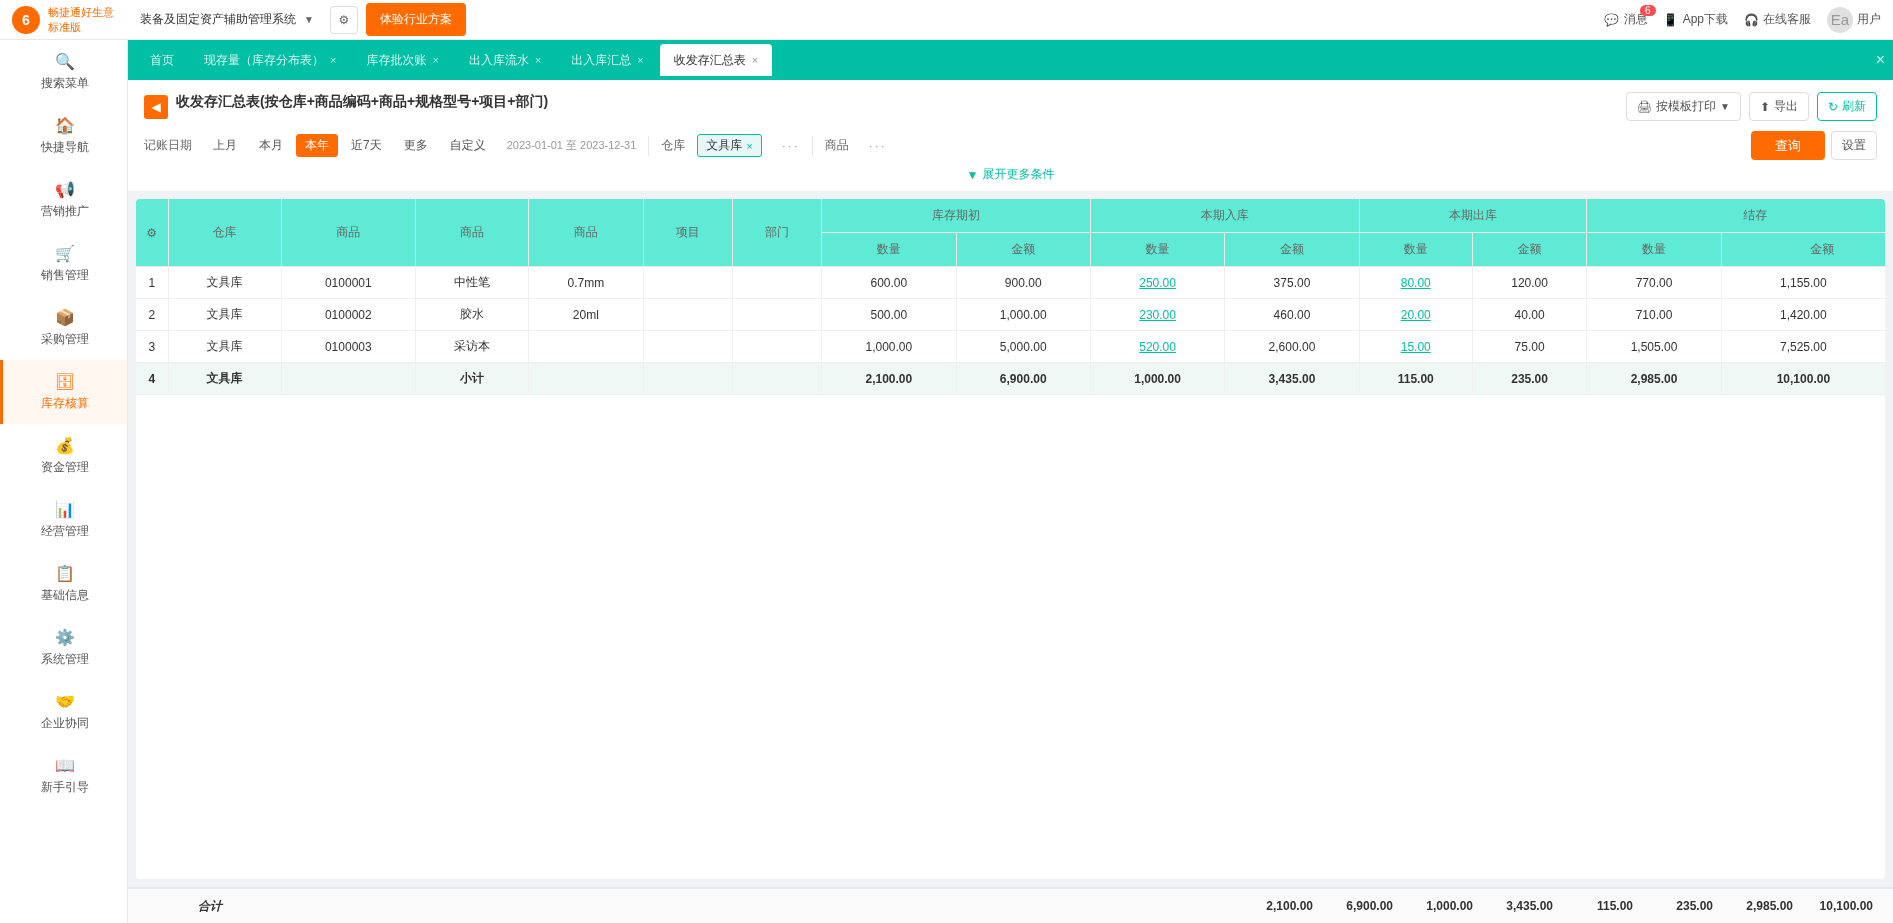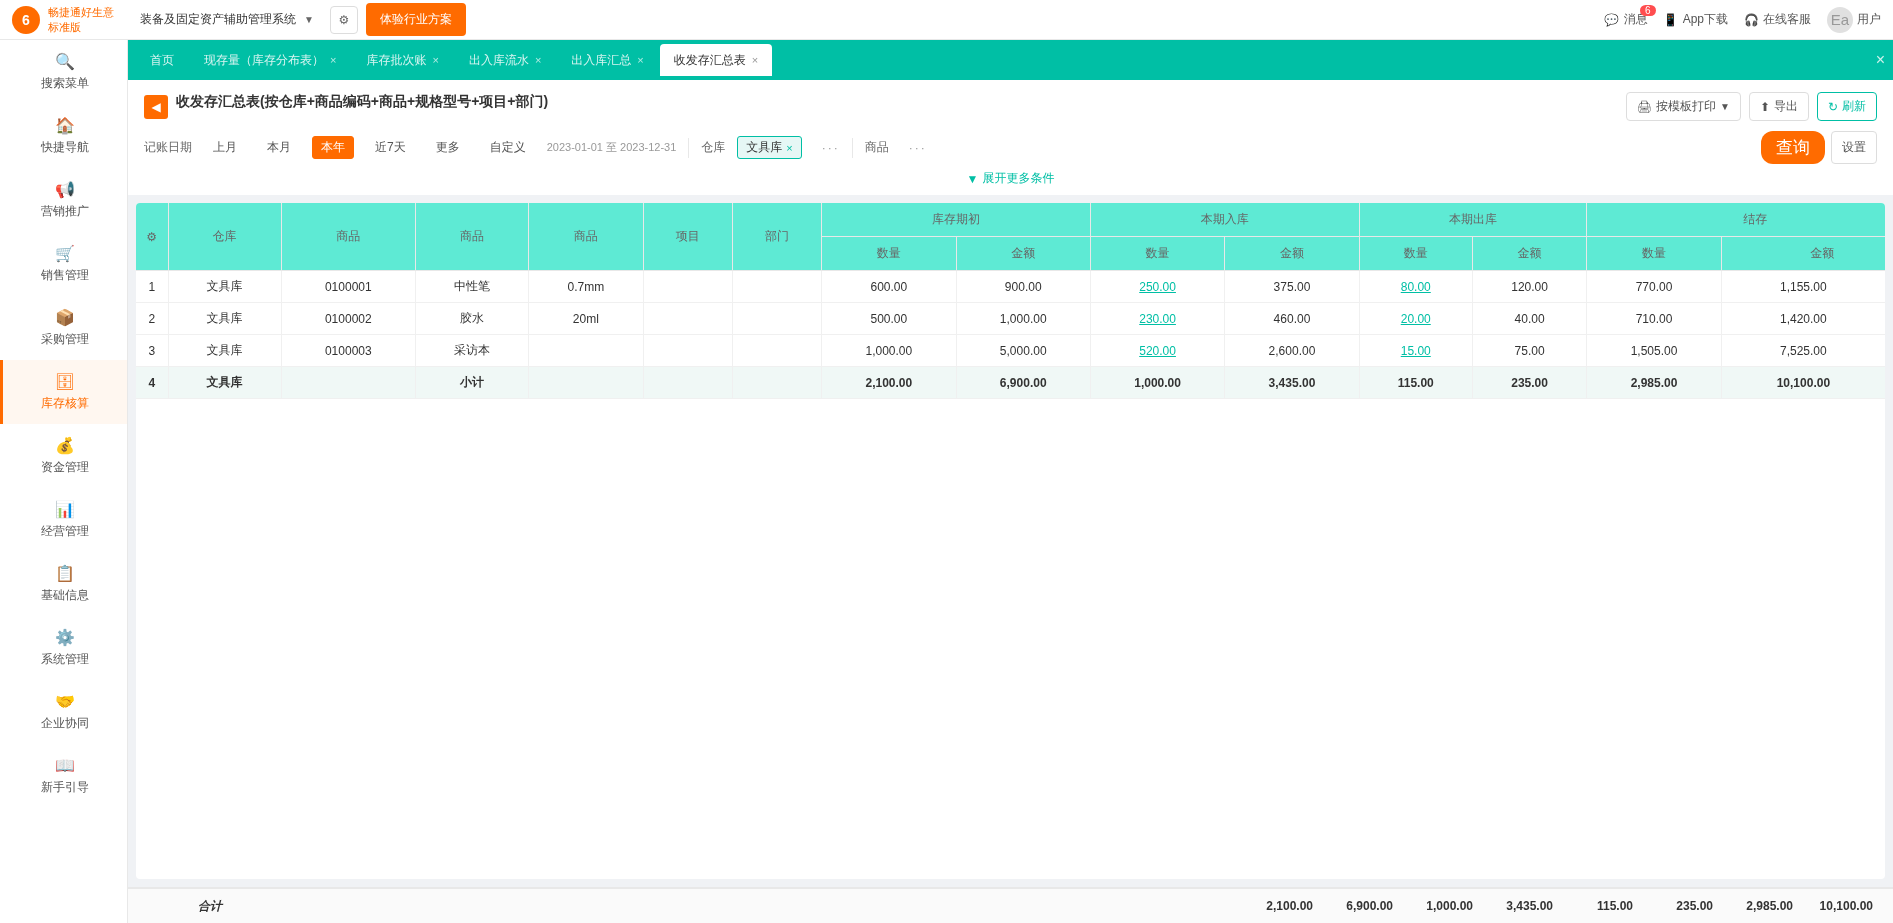--- a/index.html
+++ b/index.html
@@ -46,25 +46,25 @@
 
     
     .page-content { flex: 1; background: #f0f2f5; overflow-y: auto; display: flex; flex-direction: column; }
 
     
     .page-header { background: #fff; padding: 12px 16px 8px; margin-bottom: 8px; }
     .page-title { font-size: 14px; font-weight: bold; color: #333; margin-bottom: 10px; }
     .toolbar-right { margin-left: auto; display: flex; align-items: center; gap: 8px; }
     .toolbar-btn { display: flex; align-items: center; gap: 4px; padding: 5px 10px; border: 1px solid #ddd; border-radius: 4px; background: #fff; cursor: pointer; font-size: 12px; color: #555; }
     .refresh-btn { color: #00bfa5; border-color: #00bfa5; }
-    .query-btn { background: #ff6b00; color: #fff; border: none; padding: 5px 15px; border-radius: 12px; cursor: pointer; font-size: 17px; }
+    .query-btn { background: #ff6b00; color: #fff; border: none; padding: 5px 24px; border-radius: 4px; cursor: pointer; font-size: 13px; }
     .set-btn { background: #fff; color: #555; border: 1px solid #ddd; padding: 5px 10px; border-radius: 4px; cursor: pointer; font-size: 12px; }
     .filter-row { display: flex; align-items: center; gap: 12px; flex-wrap: wrap; }
     .filter-label { color: #666; font-size: 12px; white-space: nowrap; }
-    .date-shortcuts { display: flex; align-items: center; gap: 12px; }
+    .date-shortcuts { display: flex; align-items: center; gap: 4px; }
     .date-btn { padding: 2px 8px; border-radius: 3px; border: 1px solid transparent; cursor: pointer; font-size: 12px; color: #555; background: transparent; }
     .date-btn.active { background: #ff6b00; color: #fff; border-color: #ff6b00; }
     .date-range { font-size: 11px; color: #999; }
     .filter-divider { width: 1px; height: 20px; background: #e8e8e8; }
     .filter-tag { display: flex; align-items: center; gap: 4px; background: #e6f7f5; border: 1px solid #00bfa5; padding: 2px 8px; border-radius: 3px; font-size: 12px; color: #333; }
     .filter-tag-close { cursor: pointer; color: #00bfa5; font-size: 11px; }
     .filter-dots { color: #999; cursor: pointer; letter-spacing: 2px; margin-left: 8px; }
     .expand-row { display: flex; justify-content: center; margin-top: 6px; }
     .expand-btn { display: flex; align-items: center; gap: 4px; color: #00bfa5; font-size: 12px; cursor: pointer; border: none; background: transparent; }
 

